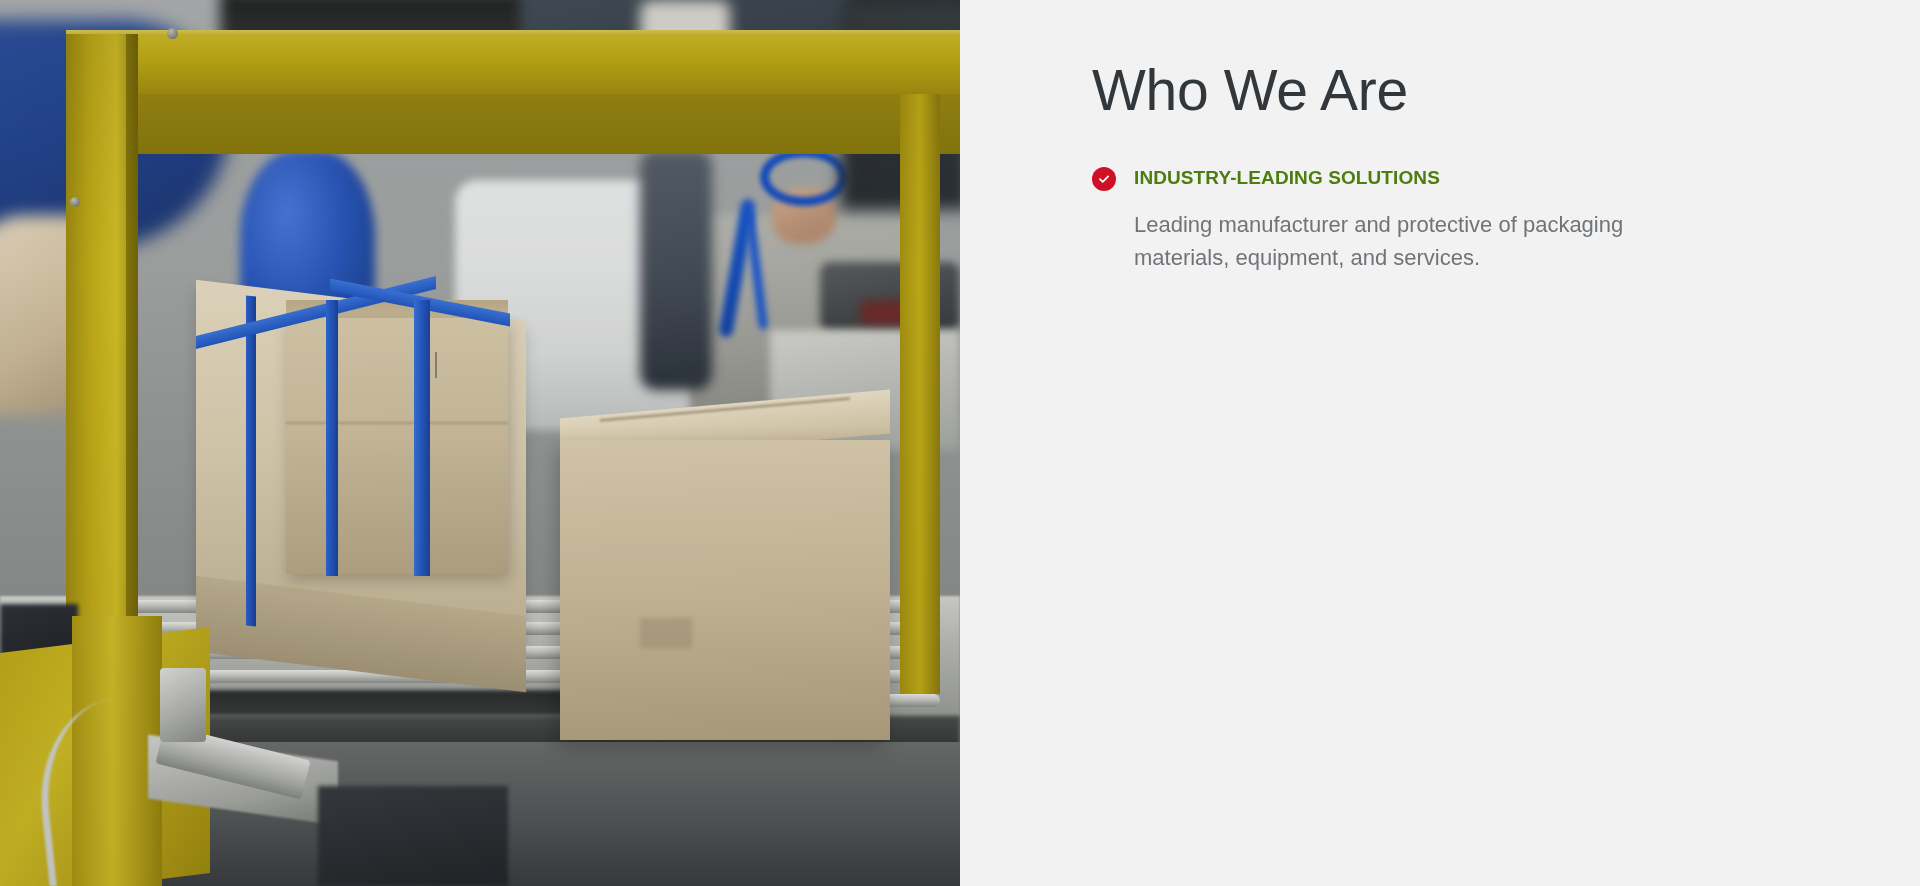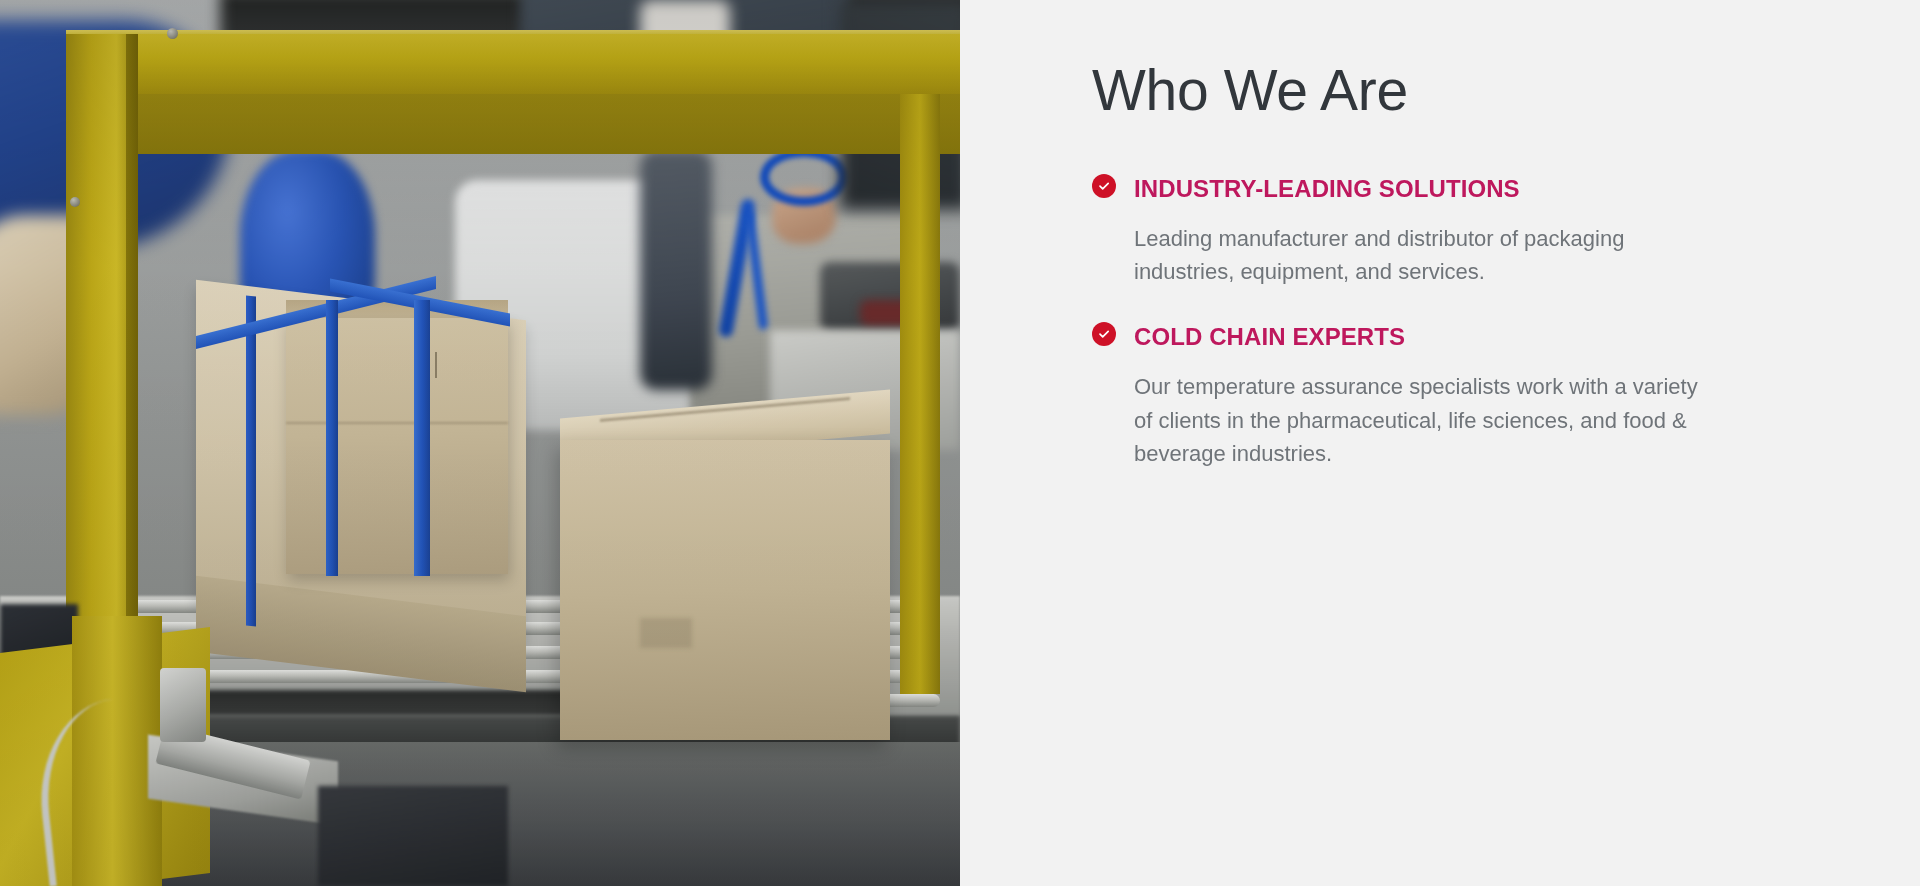--- a/index.html
+++ b/index.html
@@ -489,27 +489,26 @@
     border-radius: 50%;
     background: #ce1127;
     display: inline-flex;
     align-items: center;
     justify-content: center;
     position: relative;
     top: 1px;
   }
   .check-icon svg { display: block; }
   .feature-title {
-    font-size: 24px;
+    font-size: 19px;
     font-weight: 700;
-    color: #be185d;
+    color: #4d7c0f;
     letter-spacing: 0.1px;
     line-height: 1.25;
     font-family: "Liberation Sans", sans-serif;
-    margin-top: 8px;
   }
   .feature-desc {
     margin: 18px 0 0 0;
     padding-left: 42px;
     font-size: 22px;
     line-height: 1.52;
     color: #6f7479;
     font-weight: 400;
     max-width: 690px;
     font-family: "Liberation Sans", sans-serif;
@@ -599,33 +598,22 @@
 
       <li class="feature-item">
         <div class="feature-head">
           <span class="check-icon">
             <svg width="14" height="14" viewBox="0 0 14 14" aria-hidden="true">
               <path d="M3 7.2 L5.7 9.9 L11.2 4.3" fill="none" stroke="#ffffff" stroke-width="1.7" stroke-linecap="round" stroke-linejoin="round"></path>
             </svg>
           </span>
           <span class="feature-title">INDUSTRY-LEADING SOLUTIONS</span>
         </div>
-        <p class="feature-desc">Leading manufacturer and distributor of packaging industries, equipment, and services.</p>
+        <p class="feature-desc">Leading manufacturer and protective of packaging materials, equipment, and services.</p>
       </li>
 
-      <li class="feature-item">
-        <div class="feature-head">
-          <span class="check-icon">
-            <svg width="14" height="14" viewBox="0 0 14 14" aria-hidden="true">
-              <path d="M3 7.2 L5.7 9.9 L11.2 4.3" fill="none" stroke="#ffffff" stroke-width="1.7" stroke-linecap="round" stroke-linejoin="round"></path>
-            </svg>
-          </span>
-          <span class="feature-title">COLD CHAIN EXPERTS</span>
-        </div>
-        <p class="feature-desc">Our temperature assurance specialists work with a variety of clients in the pharmaceutical, life sciences, and food &amp; beverage industries.</p>
-      </li>
 
       <li class="feature-item">
       </li>
 
     </ul>
   </div>
 </div>
 
 </body></html>

